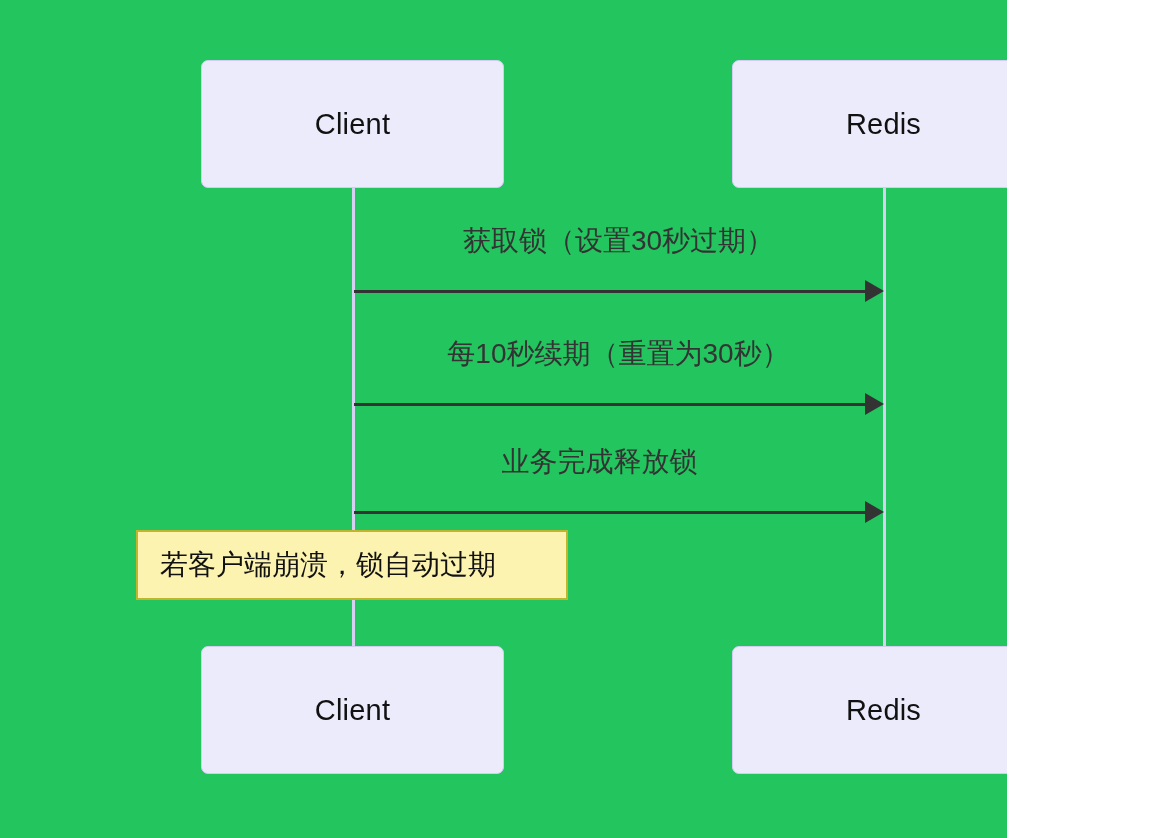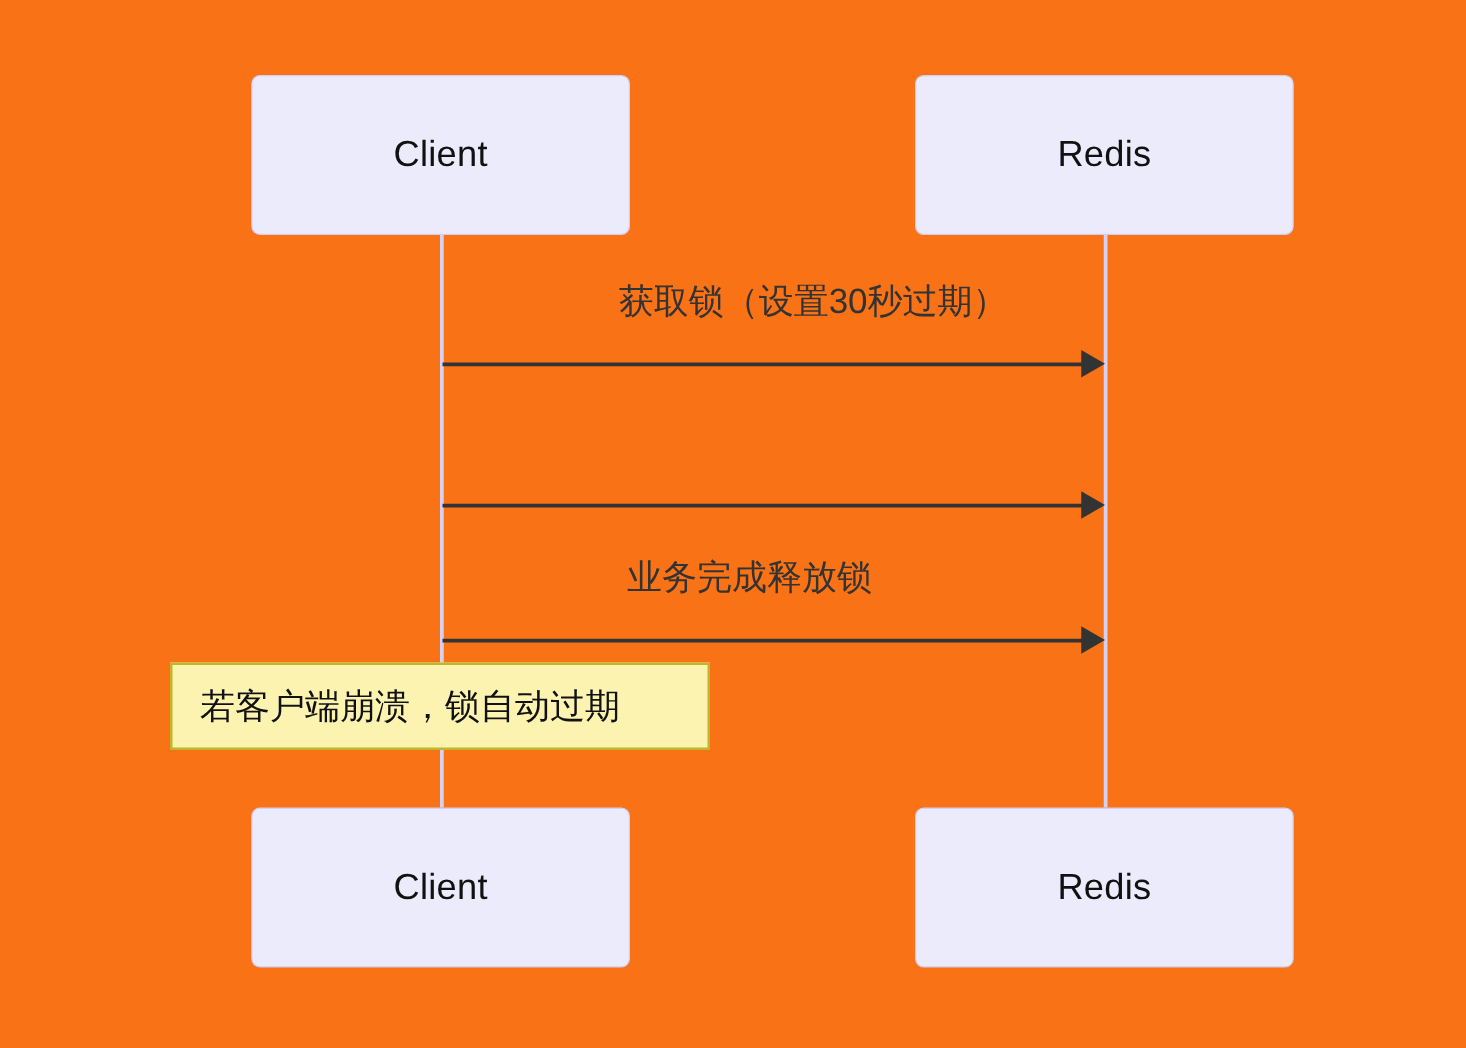--- a/index.html
+++ b/index.html
@@ -6,23 +6,23 @@
   html, body {
     margin: 0;
     padding: 0;
     background: #ffffff;
   }
   body {
     font-family: "Liberation Sans", "DejaVu Sans", sans-serif;
   }
   #canvas {
     position: relative;
-    width: 1173px;
+    width: 1007px;
     height: 838px;
-    background: #f97316;
+    background: #22c55e;
     overflow: hidden;
   }
 
   
   .actor-box {
     position: absolute;
     box-sizing: border-box;
     background: #ECEBFC;
     border: 1.6px solid #D4CDF3;
     border-radius: 7px;
@@ -99,24 +99,25 @@
   <div class="lifeline" style="left:883px; top:188px; height:458px;"></div>
 
   <div class="actor-box" style="left:201px; top:60px; width:303px; height:128px;">
     <span class="actor-label">Client</span>
   </div>
 
   <div class="actor-box" style="left:732px; top:60px; width:303px; height:128px;">
     <span class="actor-label">Redis</span>
   </div>
 
-  <div class="msg-label" style="left:353px; top:226px; width:531px;margin-left:32px;">获取锁（设置30秒过期）</div>
+  <div class="msg-label" style="left:353px; top:226px; width:531px;">获取锁（设置30秒过期）</div>
   <div class="msg-line" style="left:354px; top:290px; width:517px;"></div>
   <div class="msg-arrowhead" style="left:865px; top:280px;"></div>
 
+  <div class="msg-label" style="left:353px; top:339px; width:531px;">每10秒续期（重置为30秒）</div>
   <div class="msg-line" style="left:354px; top:403px; width:517px;"></div>
   <div class="msg-arrowhead" style="left:865px; top:393px;"></div>
 
   <div class="msg-label" style="left:334px; top:447px; width:531px;">业务完成释放锁</div>
   <div class="msg-line" style="left:354px; top:511px; width:517px;"></div>
   <div class="msg-arrowhead" style="left:865px; top:501px;"></div>
 
   <div class="note-box" style="left:136px; top:530px; width:432px; height:70px;">
     <span class="note-text">若客户端崩溃，锁自动过期</span>
   </div>

